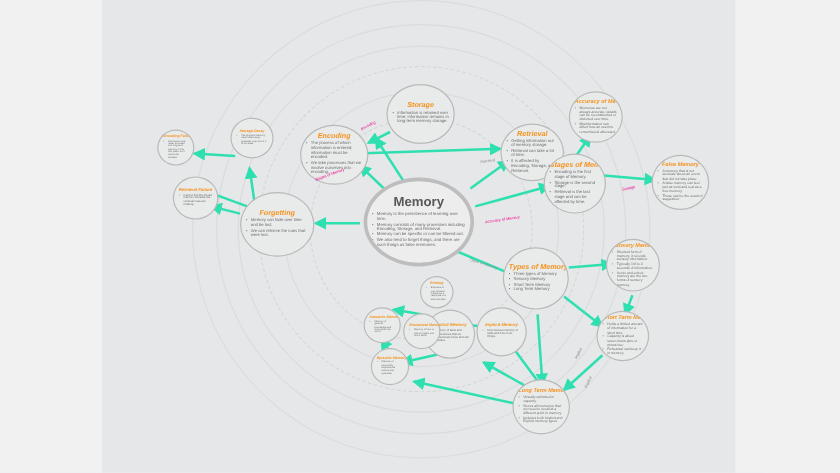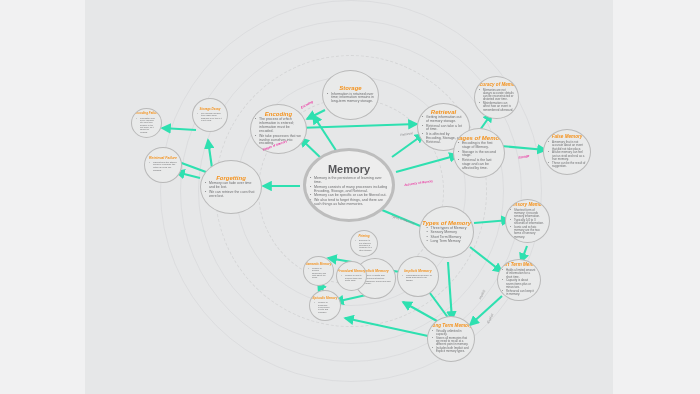--- a/index.html
+++ b/index.html
@@ -27,21 +27,21 @@
   
   #wires{position:absolute;left:0;top:0;width:700px;height:394px;}
 
   
   .node{
     position:absolute;border-radius:50%;
     background:#e9eaea;
     border:1.6px solid #b9b9b9;
     box-sizing:border-box;
     display:flex;flex-direction:column;
-    align-items:center;justify-content:center;
+    justify-content:center;
     text-align:center;
     overflow:hidden;
     padding:4px;
   }
   .node.hub{background:#ededed;border-width:3px;border-color:#bdbdbd;}
   .node .ttl{
     color:#f4931f;font-weight:bold;font-style:italic;
     line-height:1.05;margin-bottom:1px;
     white-space:nowrap;
   }

